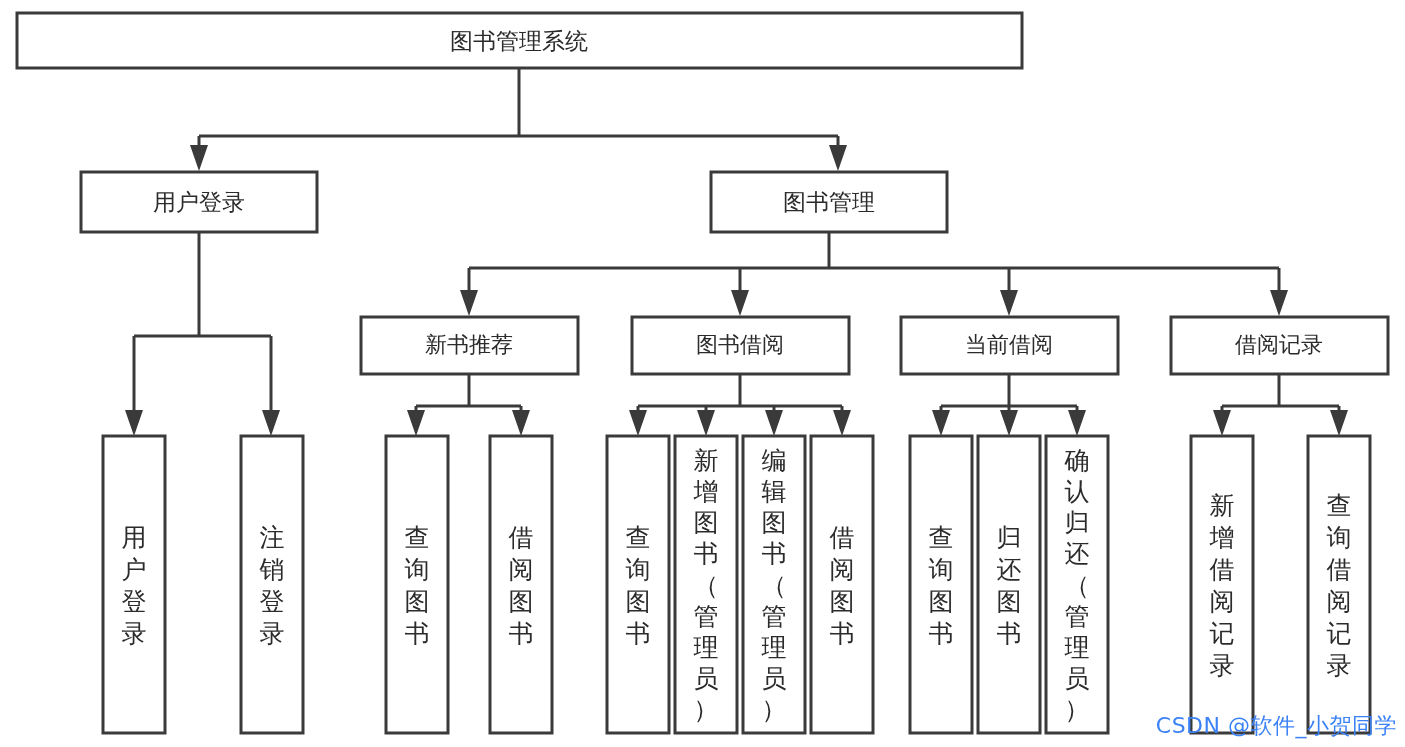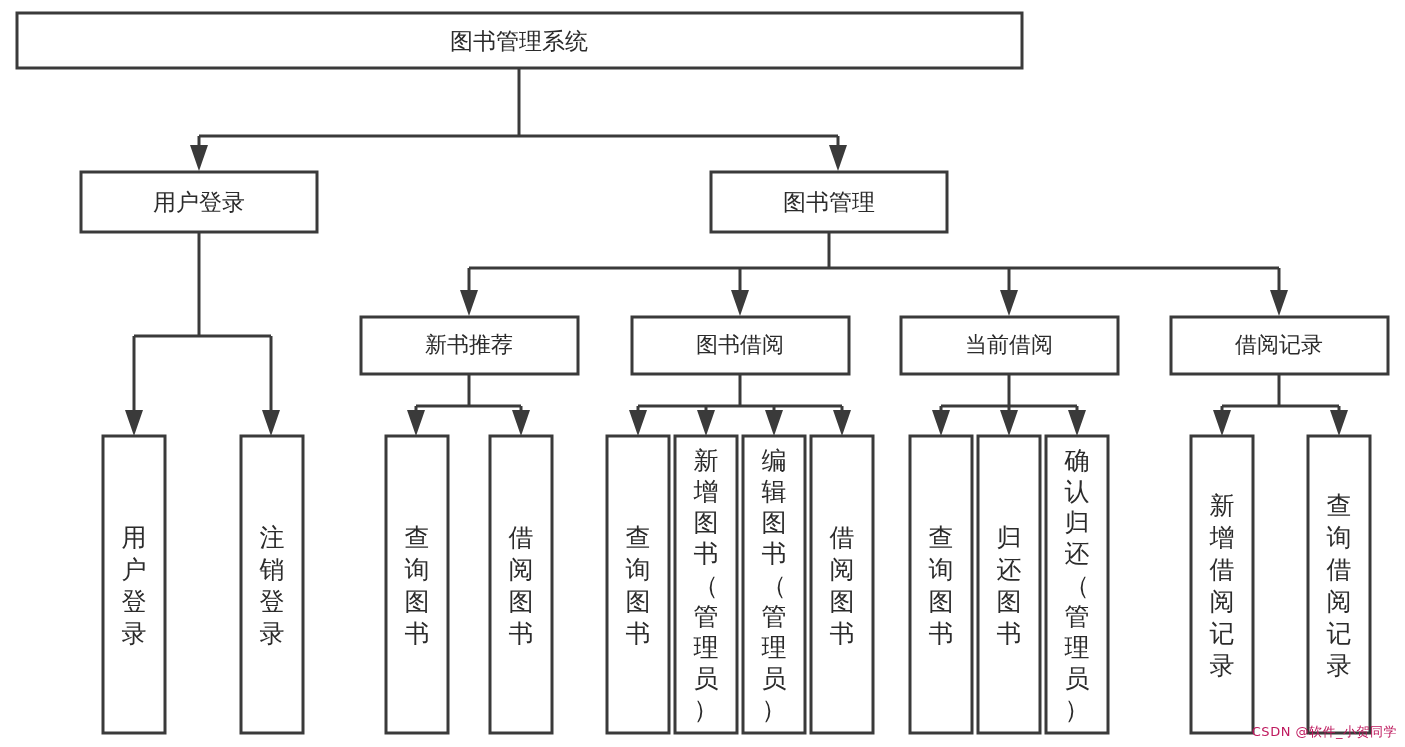--- a/index.html
+++ b/index.html
@@ -54,22 +54,22 @@
     fill: none;
   }
   .arrow-head {
     fill: #3a3a3a;
     stroke: none;
   }
   .watermark {
     position: absolute;
     right: 8px;
     bottom: 6px;
-    color: #be185d;
-    font-size: 13px;
+    color: #3b82f6;
+    font-size: 22px;
     font-family: "DejaVu Sans", "Liberation Sans", sans-serif;
     letter-spacing: 0.5px;
     white-space: nowrap;
     pointer-events: none;
   }
 </style>
 </head>
 <body>
 
 <div id="diagram-root">

